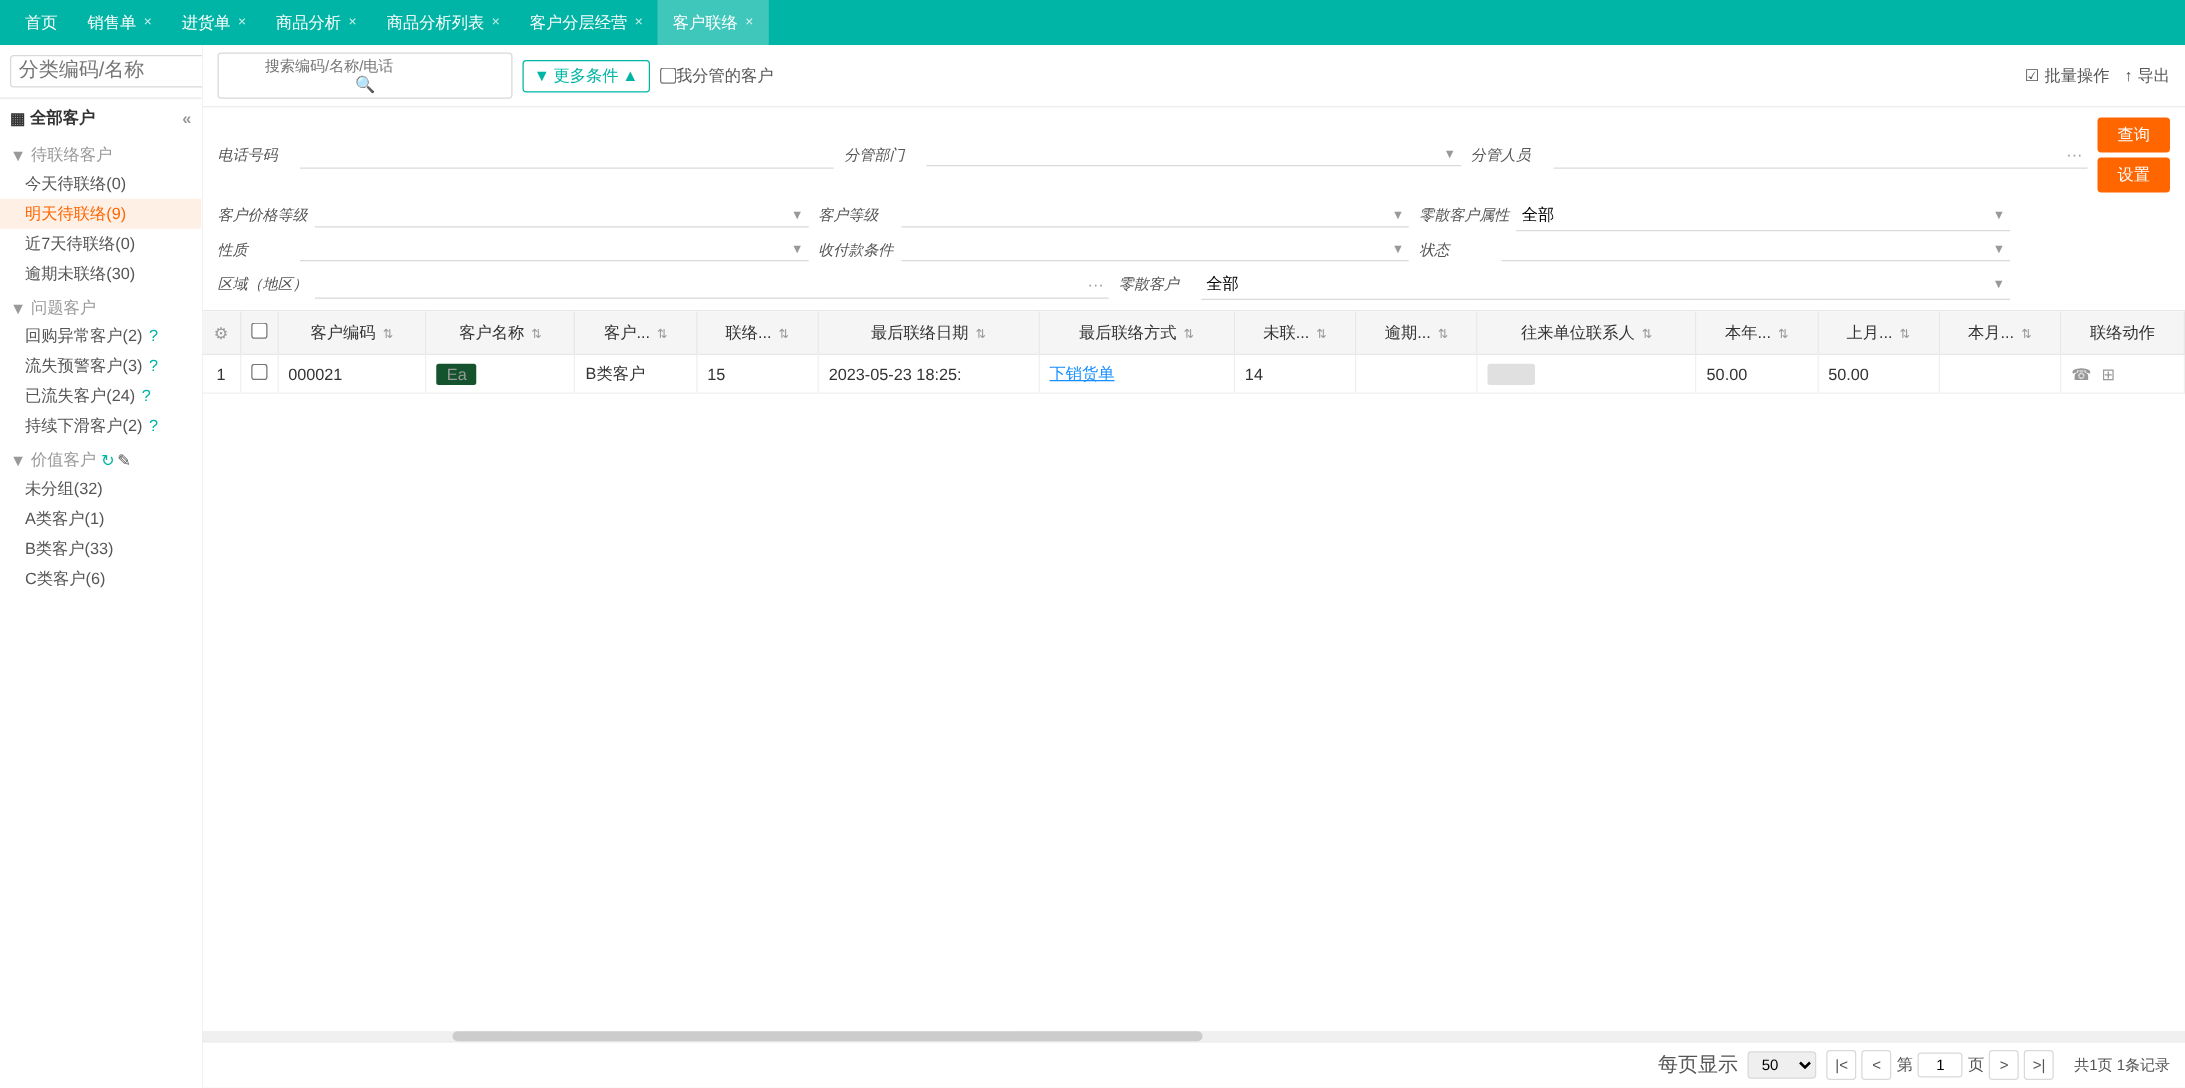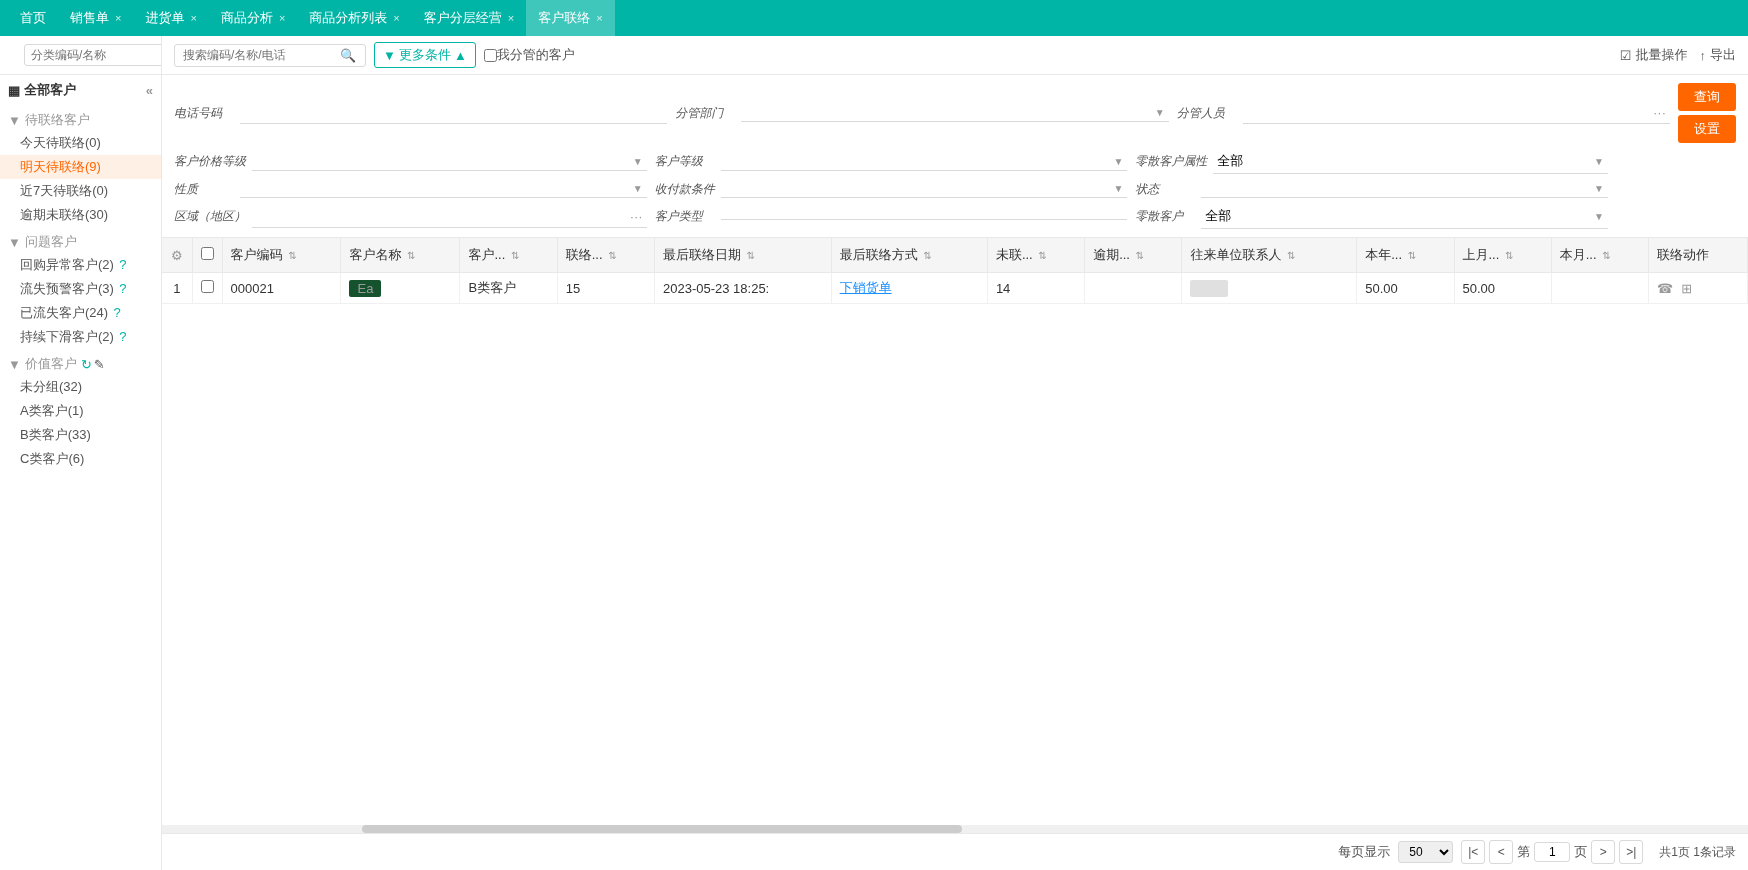--- a/index.html
+++ b/index.html
@@ -48,23 +48,22 @@
       display: flex;
       align-items: center;
       padding: 8px 8px;
       border-bottom: 1px solid #e8e8e8;
     }
     .sidebar-search input {
       flex: 1;
       border: 1px solid #d9d9d9;
       border-radius: 3px;
       padding: 3px 6px;
-      font-size: 12px;
+      font-size: 16px;
       outline: none;
-      margin-left: 16px;
     }
     .sidebar-group-header {
       display: flex;
       align-items: center;
       padding: 6px 8px;
       font-weight: bold;
       color: #333;
       font-size: 13px;
     }
     .sidebar-group-header .collapse-icon {
@@ -104,21 +103,22 @@
       display: flex;
       align-items: center;
       gap: 8px;
     }
     .toolbar-search {
       display: flex;
       align-items: center;
       border: 1px solid #d9d9d9;
       border-radius: 3px;
       padding: 3px 8px;
-      width: 192px;
+      width: 236px;
+      flex-direction: column;
     }
     .toolbar-search input {
       border: none;
       outline: none;
       font-size: 12px;
       width: 160px;
       color: #999;
     }
     .toolbar-search .icon { color: #999; cursor: pointer; }
     .filter-btn {
@@ -246,21 +246,21 @@
       width: 100%;
       border-collapse: collapse;
       font-size: 12px;
     }
     thead tr {
       background: #f5f5f5;
       border-bottom: 1px solid #e8e8e8;
     }
     thead th {
       padding: 8px 8px;
-      text-align: left;
+      text-align: center;
       color: #333;
       font-weight: normal;
       border-right: 1px solid #e8e8e8;
       white-space: nowrap;
     }
     tbody tr {
       border-bottom: 1px solid #f0f0f0;
     }
     tbody td {
       padding: 6px 8px;
@@ -275,21 +275,21 @@
     
     .footer {
       background: #fff;
       border-top: 1px solid #e8e8e8;
       padding: 6px 12px;
       display: flex;
       align-items: center;
       justify-content: flex-end;
       gap: 8px;
     }
-    .footer-label { color: #555; font-size: 13px; }
+    .footer-label { color: #555; font-size: 16px; }
     .page-size-select {
       border: 1px solid #d9d9d9;
       border-radius: 3px;
       padding: 2px 6px;
       font-size: 12px;
       cursor: pointer;
     }
     .pagination {
       display: flex;
       align-items: center;
@@ -547,27 +547,20 @@
         </div>
         <div style="width:120px;"></div>
       </div>
 
       <div class="filter-row">
         <div class="filter-item">
           <span class="filter-label">区域（地区）</span>
           <div class="filter-select" style="flex:2;">
             <span></span>
               <span class="filter-dots">···</span>
-          </div>
-        </div>
-        <div class="filter-item">
-          <span class="filter-label">客户类型</span>
-          <div class="filter-select" style="flex:2;">
-            <span></span>
-              <span class="caret"></span>
           </div>
         </div>
         <div class="filter-item">
           <span class="filter-label">零散客户</span>
           <div class="filter-select" style="flex:2;">
             <span>全部</span>
               <span class="caret">▼</span>
           </div>
         </div>
         <div style="width:120px;"></div>

